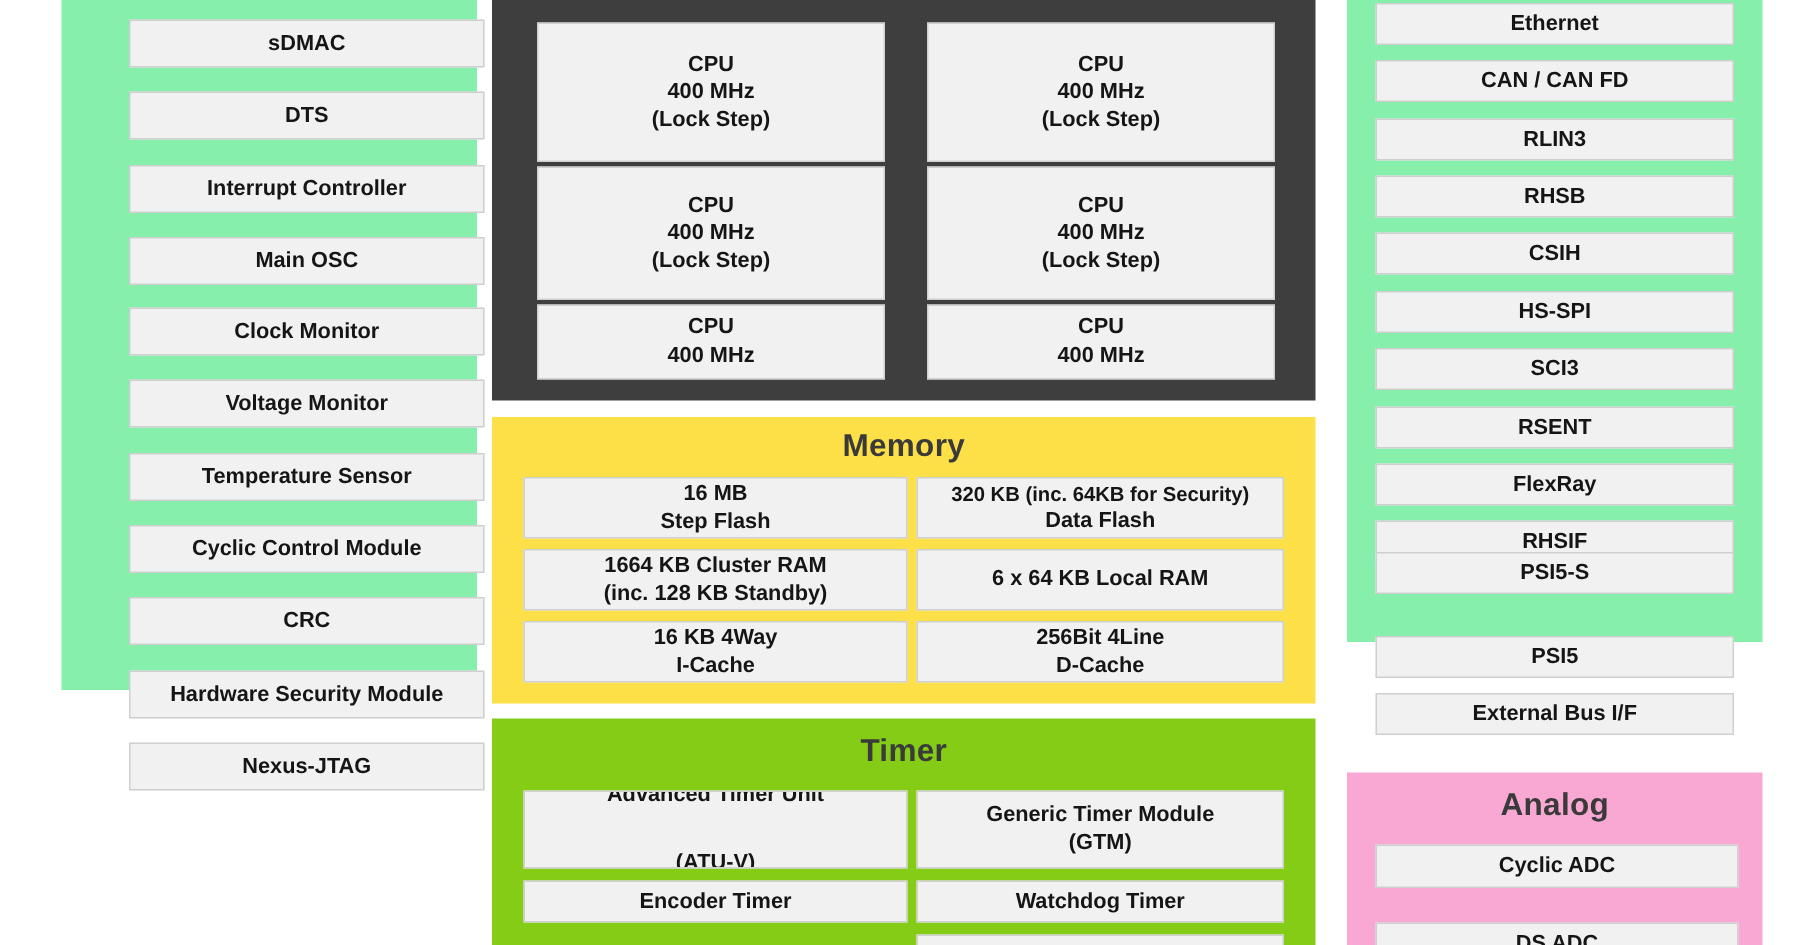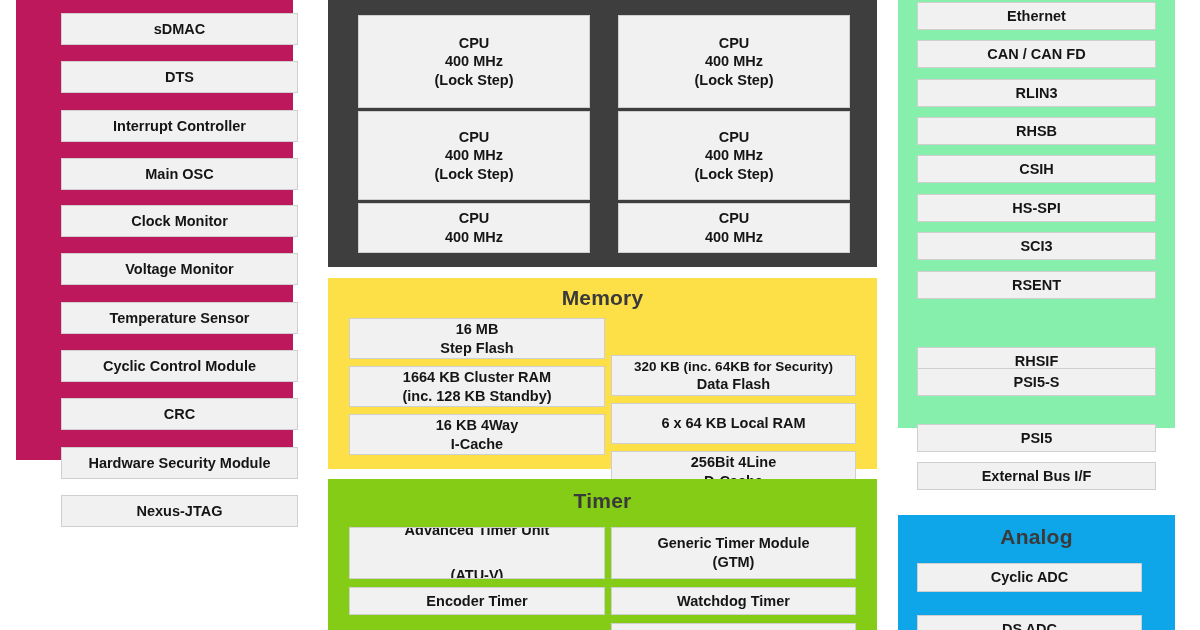--- a/index.html
+++ b/index.html
@@ -50,25 +50,25 @@
     font-weight: bold;
     font-size: 14.5px;
     color: #151515;
     line-height: 1.28;
     overflow: hidden;
   }
   .cell .ln { display: block; white-space: nowrap; }
 
   
   #left-panel {
-    left: 16px;
+    left: 41px;
     top: 0;
     width: 277px;
     height: 460px;
-    background: #be185d;
+    background: #86efac;
     padding: 0 18px;
   }
   #left-panel .cell {
     position: absolute;
     left: 45px;
     width: 237px;
     height: 32px;
   }
 
   
@@ -96,21 +96,21 @@
     width: 549px;
     height: 191px;
     background: #fde047;
   }
   #memory-panel .panel-title { margin-top: 9px; }
   #memory-panel .cell {
     position: absolute;
     height: 41px;
   }
   .mem-col-l { left: 21px;  width: 256px; }
-  .mem-col-r { left: 283px; width: 245px; margin-top: 37px; }
+  .mem-col-r { left: 283px; width: 245px; }
   .mem-row-1 { top: 40px; }
   .mem-row-2 { top: 88px; }
   .mem-row-3 { top: 136px; }
 
   
   #timer-panel {
     left: 328px;
     top: 479px;
     width: 549px;
     height: 151px;
@@ -140,27 +140,27 @@
     width: 239px;
     height: 28px;
   }
 
   
   #analog-panel {
     left: 898px;
     top: 515px;
     width: 277px;
     height: 115px;
-    background: #0ea5e9;
+    background: #f9a8d4;
   }
   #analog-panel .panel-title { margin-top: 11px; }
   #analog-panel .cell {
     position: absolute;
     left: 19px;
-    width: 225px;
+    width: 242px;
     height: 29px;
   }
   .an-row-1 { top: 48px; }
   .an-row-2 { top: 84px; margin-top: 16px; }
 </style>
 </head>
 <body>
 
 <div id="canvas">
 
@@ -297,20 +297,23 @@
       </div>
     <div class="cell" style="top:194px">
         <span class="ln">HS-SPI</span>
       </div>
     <div class="cell" style="top:232px">
         <span class="ln">SCI3</span>
       </div>
     <div class="cell" style="top:271px">
         <span class="ln">RSENT</span>
       </div>
+    <div class="cell" style="top:309px">
+        <span class="ln">FlexRay</span>
+      </div>
     <div class="cell" style="top:347px">
         <span class="ln">RHSIF</span>
       </div>
     <div class="cell" style="top:368px">
         <span class="ln">PSI5-S</span>
       </div>
     <div class="cell" style="top:424px">
         <span class="ln">PSI5</span>
       </div>
     <div class="cell" style="top:462px">

